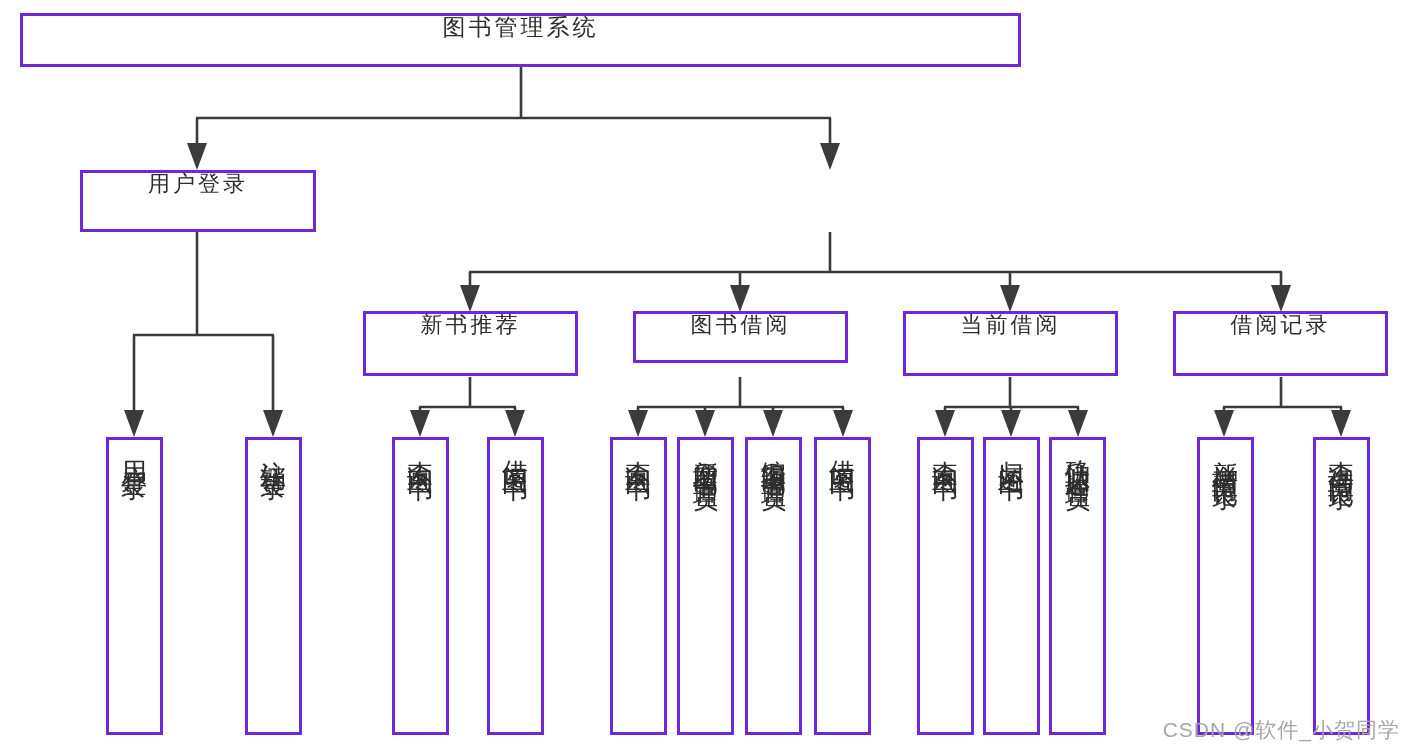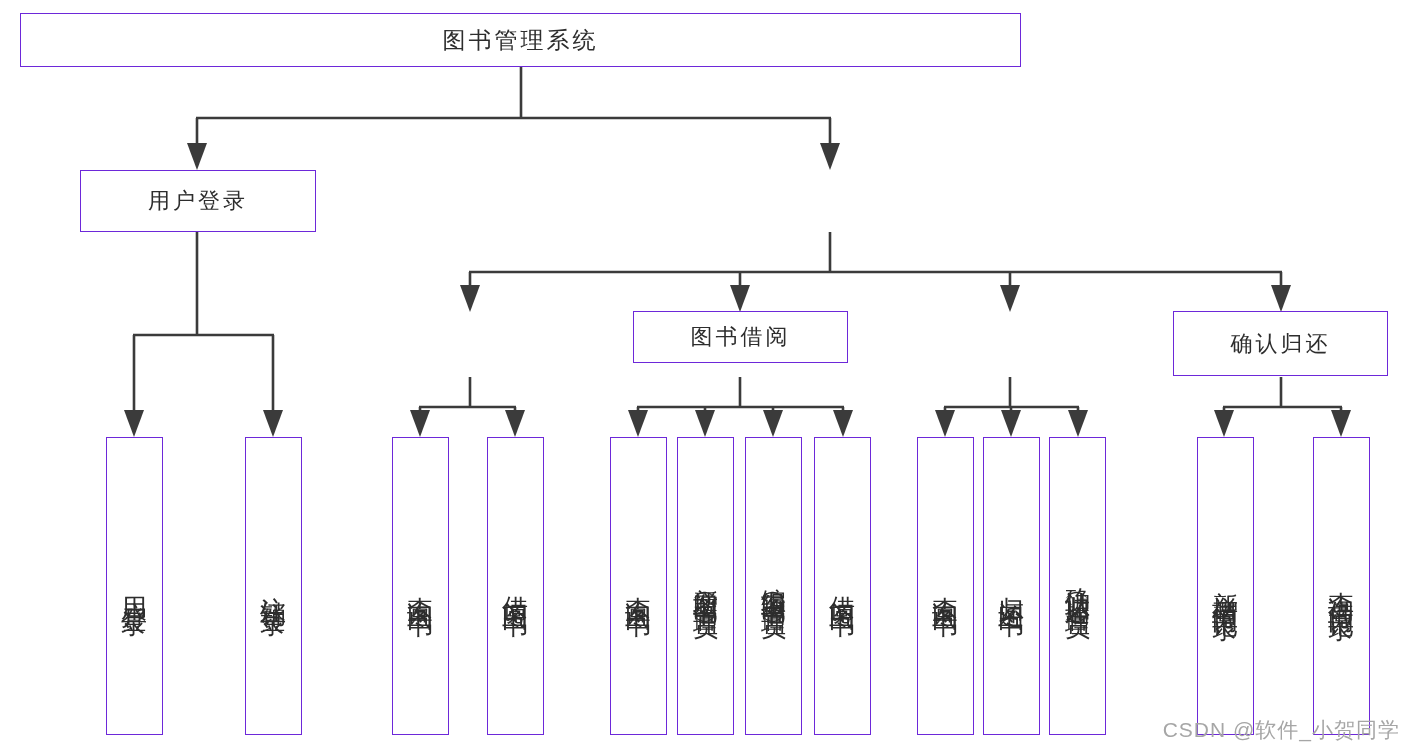--- a/index.html
+++ b/index.html
@@ -8,23 +8,23 @@
     width:1405px;height:747px;
     background:#ffffff;
     font-family:"Liberation Sans",sans-serif;
     color:#2d2d2d;
     overflow:hidden;
   }
   svg.wires{position:absolute;left:0;top:0;width:1405px;height:747px;}
   .box{
     position:absolute;
     background:#ffffff;
-    border:1px solid #6d28d9;
+    border:3px solid #6d28d9;
     box-sizing:border-box;
-    display:flex;align-items:center;justify-content:center;
+    display:flex;align-items:flex-start;justify-content:center;
   }
   .hlabel{font-size:22px;letter-spacing:3px;line-height:1;white-space:nowrap;}
   .rootlabel{font-size:23px;letter-spacing:3px;line-height:1;white-space:nowrap;}
   .leaf{width:57px;height:298px;}
   .vtxt{
     writing-mode:vertical-rl;
     text-orientation:mixed;
     font-size:26px;
     letter-spacing:5px;
     line-height:1;
@@ -87,25 +87,31 @@
   </svg>
 
   <div class="box" style="left:20px;top:13px;width:1001px;height:54px">
     <span class="rootlabel">图书管理系统</span>
   </div>
 
   <div class="box" style="left:80px;top:170px;width:236px;height:62px">
     <span class="hlabel">用户登录</span>
   </div>
 
+  <div class="box" style="left:363px;top:311px;width:215px;height:65px">
+    <span class="hlabel">新书推荐</span>
+  </div>
   <div class="box" style="left:633px;top:311px;width:215px;height:52px">
     <span class="hlabel">图书借阅</span>
   </div>
+  <div class="box" style="left:903px;top:311px;width:215px;height:65px">
+    <span class="hlabel">当前借阅</span>
+  </div>
   <div class="box" style="left:1173px;top:311px;width:215px;height:65px">
-    <span class="hlabel">确认归还</span>
+    <span class="hlabel">借阅记录</span>
   </div>
 
   <div class="box leaf" style="left:106px;top:437px">
     <span class="vtxt">用户登录</span>
   </div>
   <div class="box leaf" style="left:245px;top:437px">
     <span class="vtxt">注销登录</span>
   </div>
 
   <div class="box leaf" style="left:392px;top:437px">

